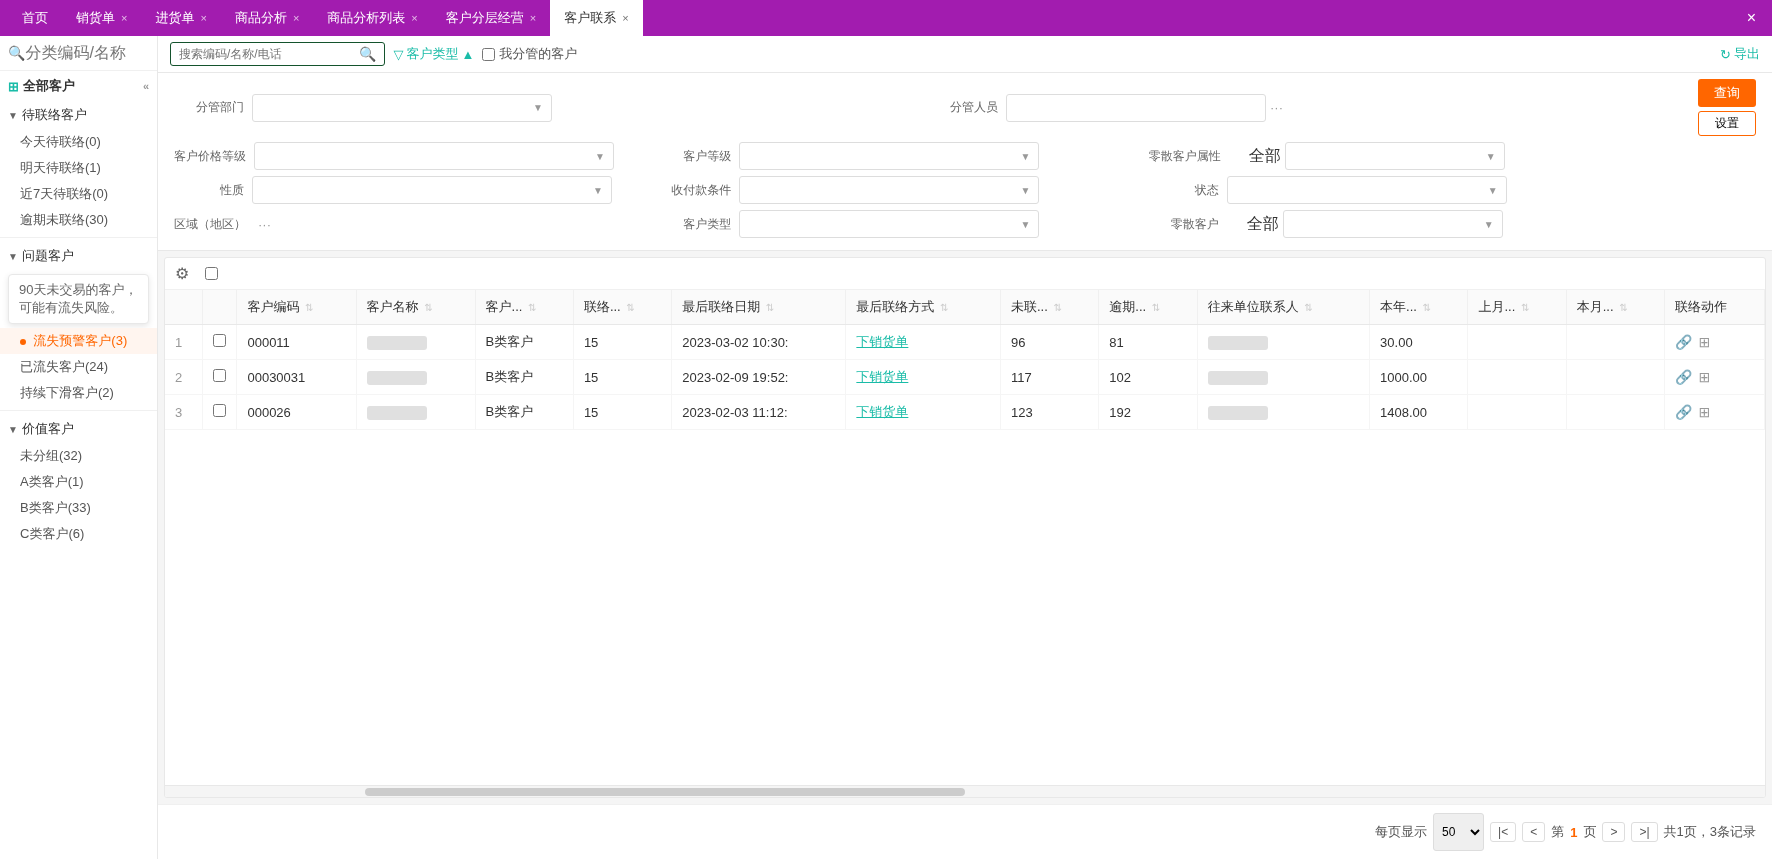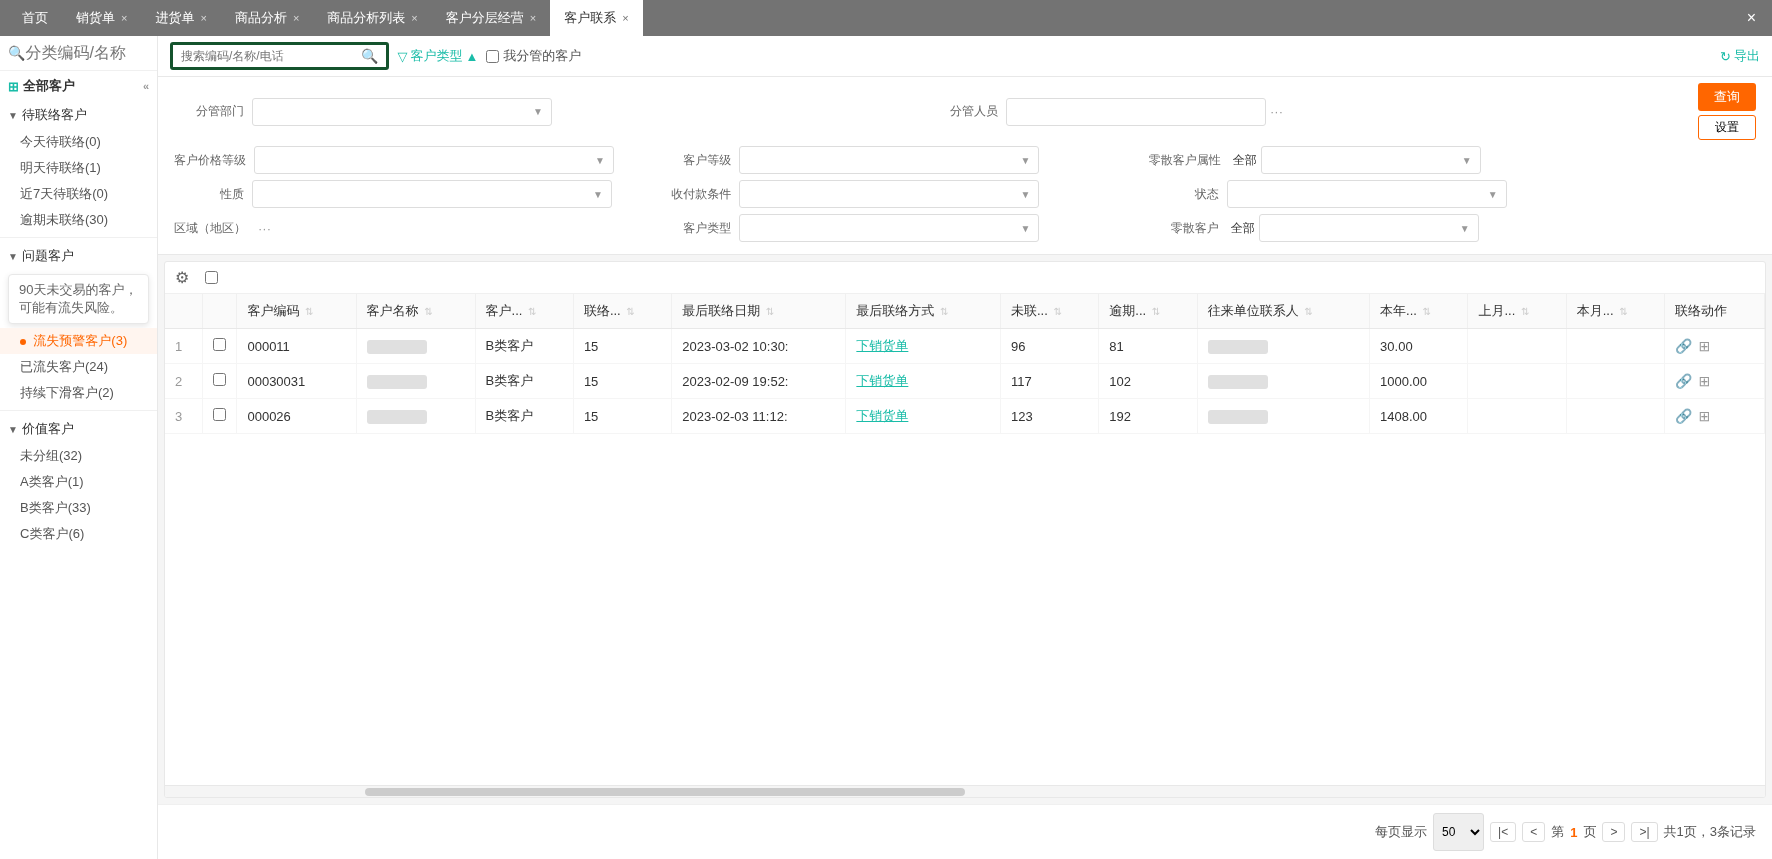--- a/index.html
+++ b/index.html
@@ -1,20 +1,20 @@
 <!DOCTYPE html>
 <html><head>
   <meta charset="utf-8">
   <style>
     * { box-sizing: border-box; margin: 0; padding: 0; font-family: 'Microsoft YaHei', Arial, sans-serif; font-size: 13px; }
     body { background: #f5f5f5; overflow: hidden; width: 1772px; height: 859px; }
 
     
     .top-nav {
-      background: #737373;
+      background: #a21caf;
       height: 36px;
       display: flex;
       align-items: center;
       padding: 0 8px;
       color: white;
     }
     .top-nav .tab {
       padding: 0 14px;
       height: 36px;
       display: flex;
@@ -145,21 +145,21 @@
       border-bottom: 1px solid #e8e8e8;
       padding: 6px 12px;
       display: flex;
       align-items: center;
       gap: 8px;
       flex-shrink: 0;
     }
     .filter-bar .search-input-wrap {
       display: flex;
       align-items: center;
-      border: 3px solid #14532d;
+      border: 1px solid #14532d;
       border-radius: 3px;
       padding: 3px 8px;
       min-width: 200px;
     }
     .filter-bar .search-input-wrap input {
       border: none;
       outline: none;
       font-size: 12px;
       color: #999;
       width: 160px;
@@ -264,22 +264,22 @@
       color: #000000;
       border: 1px solid #ff6600;
       border-radius: 3px;
       padding: 3px 12px;
       font-size: 12px;
       cursor: pointer;
     }
 
     .all-label {
       color: #333;
-      font-size: 12px;
-      margin-left: 4px;
+      font-size: 16px;
+      margin-left: 20px;
     }
 
     
     .table-wrap {
       flex: 1;
       background: white;
       margin: 6px;
       border: 1px solid #e8e8e8;
       border-radius: 3px;
       overflow: hidden;

